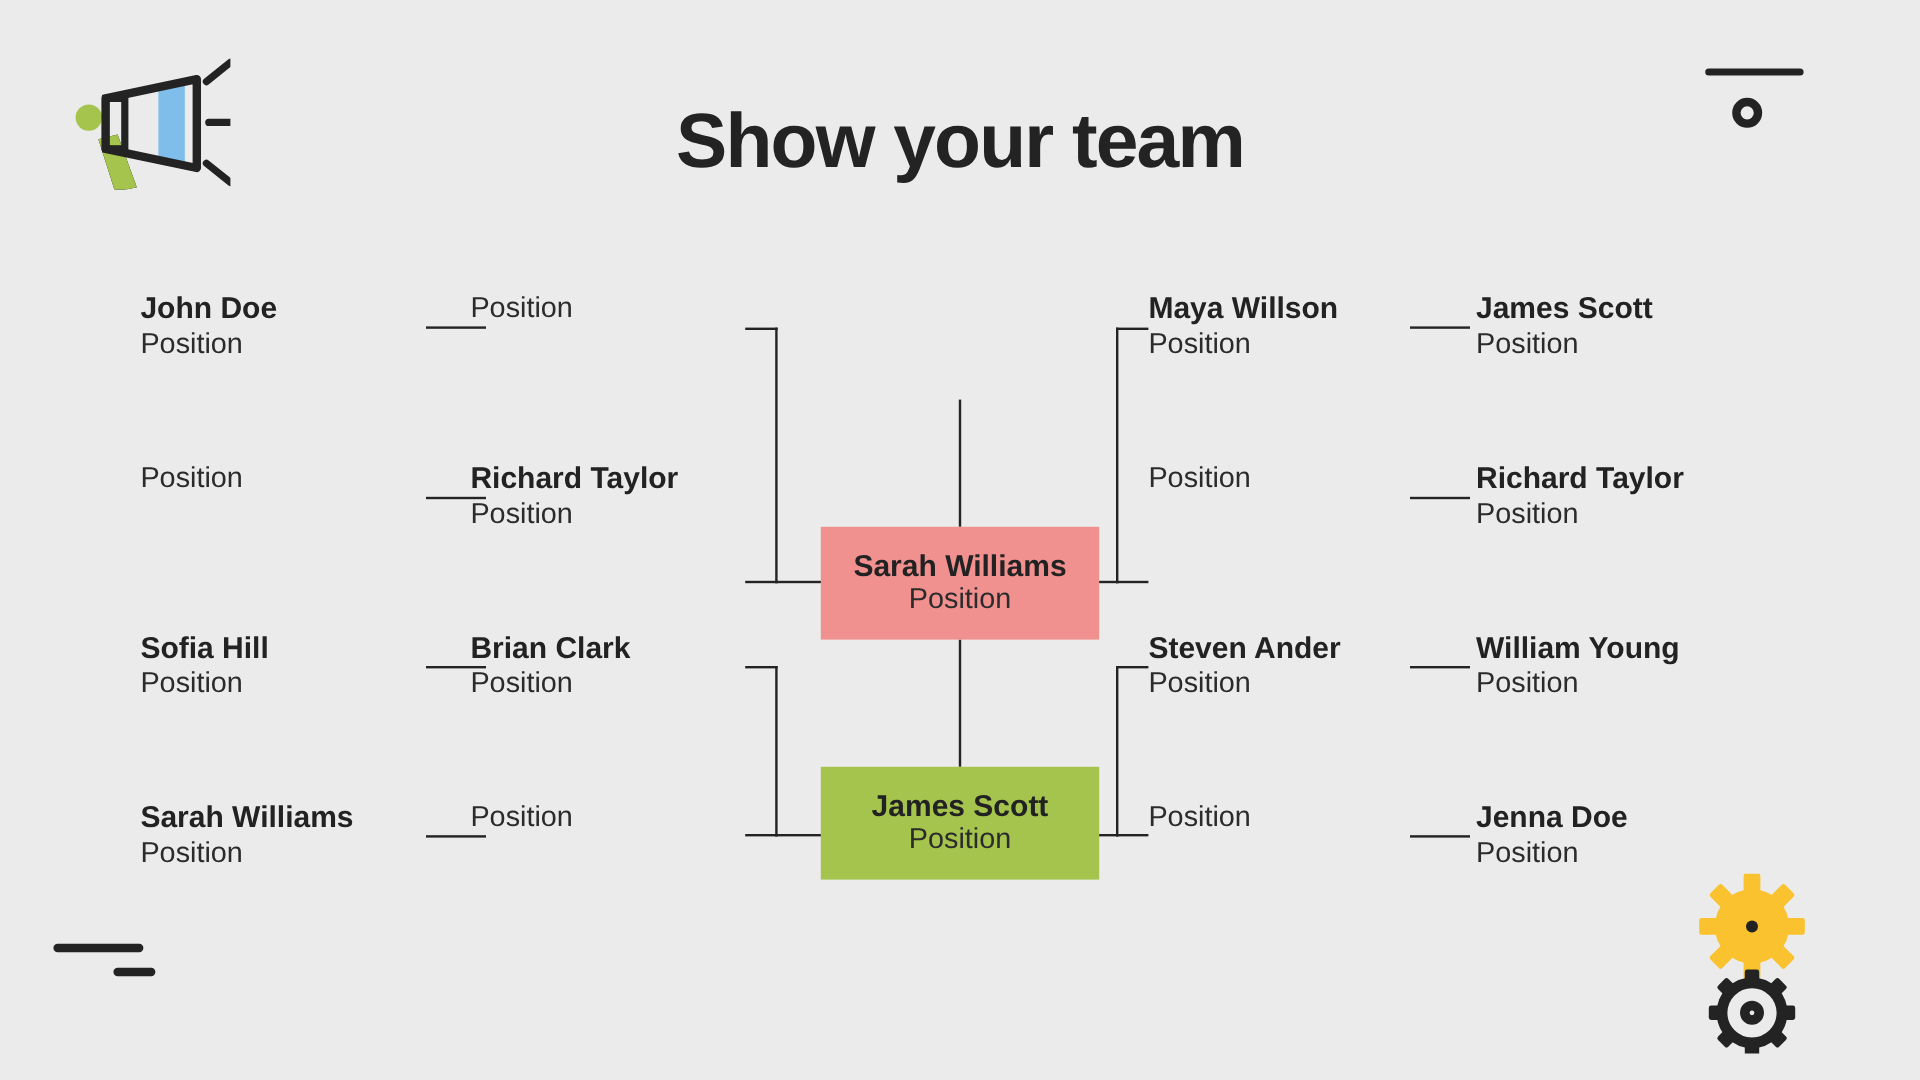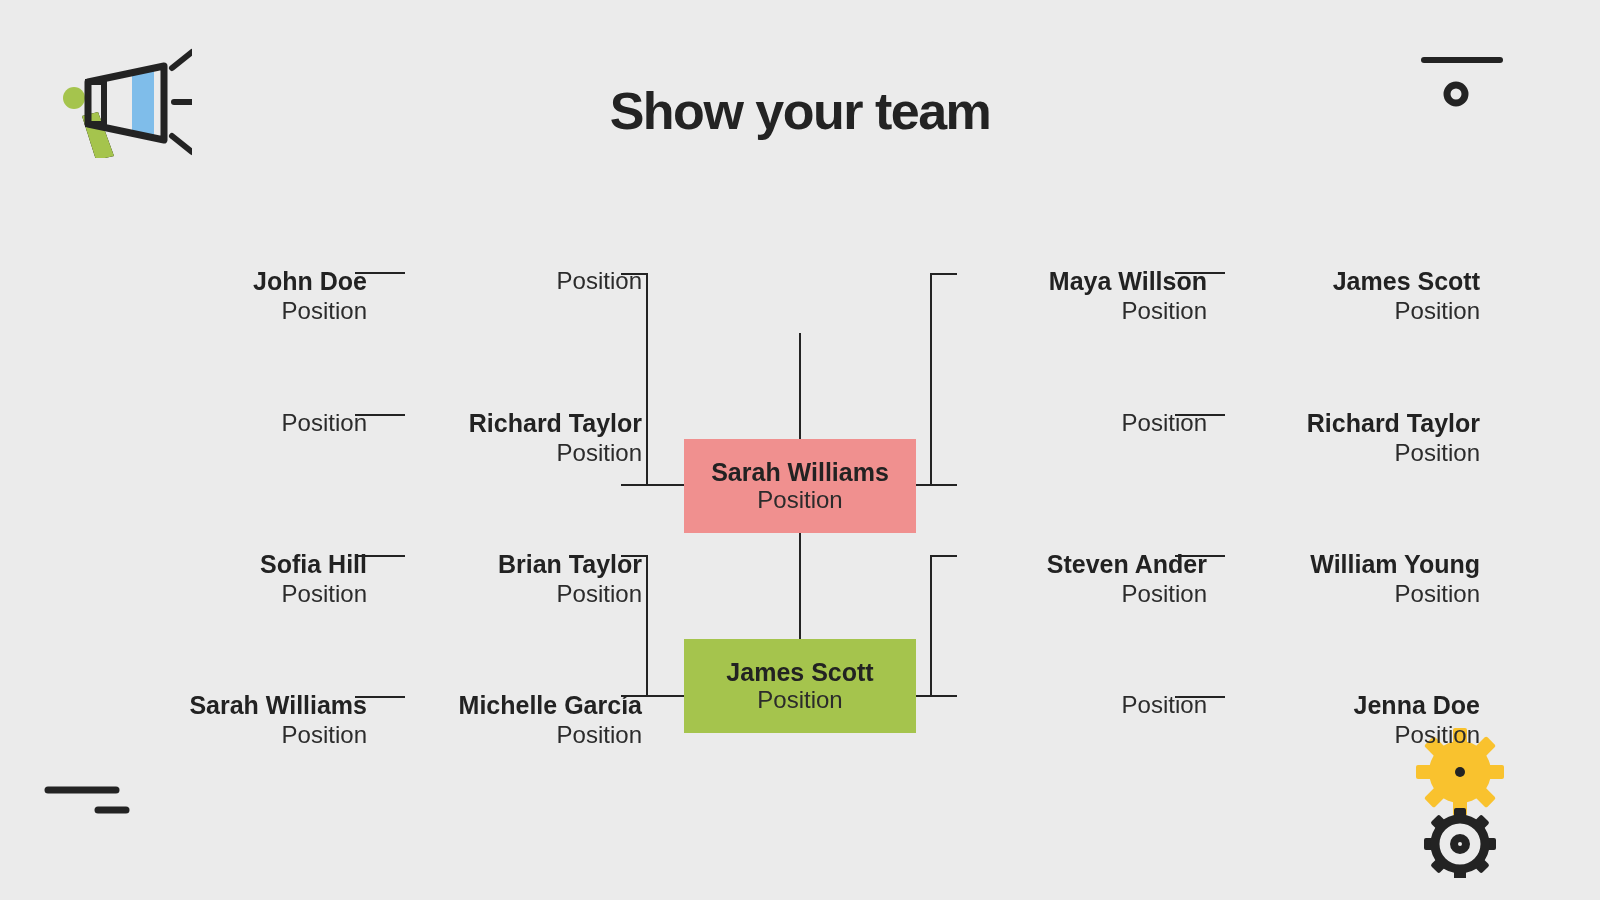--- a/index.html
+++ b/index.html
@@ -22,21 +22,21 @@
     height: 900px;
   }
 
   
   #title {
     position: absolute;
     left: 0;
     top: 85px;
     width: 1600px;
     text-align: center;
-    font-size: 52px;
+    font-size: 64px;
     font-weight: bold;
     letter-spacing: -1.5px;
     color: #232323;
     line-height: 1;
   }
 
   
   .center-box {
     position: absolute;
     width: 232px;
@@ -72,22 +72,21 @@
     width: 2px;
     background: #232323;
   }
   #trunk-1 { top: 333px; height: 106px; }
   #trunk-2 { top: 533px; height: 106px; }
 
   
   .person {
     position: absolute;
     width: 250px;
-    text-align: right;
-    margin-top: 24px;
+    text-align: left;
   }
   .person .p-name {
     font-size: 25px;
     font-weight: bold;
     color: #222222;
     line-height: 1.18;
     white-space: nowrap;
   }
   .person .p-role {
     font-size: 24px;
@@ -293,30 +292,29 @@
   <div class="person col-l-in row-2">
     <div class="p-name">Richard Taylor</div>
     <div class="p-role">Position</div>
   </div>
 
   <div class="person col-l-out row-3">
     <div class="p-name">Sofia Hill</div>
     <div class="p-role">Position</div>
   </div>
   <div class="person col-l-in row-3">
-    <div class="p-name">Brian Taylor</div>
+    <div class="p-name">Brian Clark</div>
     <div class="p-role">Position</div>
   </div>
 
   <div class="person col-l-out row-4">
     <div class="p-name">Sarah Williams</div>
     <div class="p-role">Position</div>
   </div>
   <div class="person col-l-in row-4">
-    <div class="p-name">Michelle García</div>
     <div class="p-role">Position</div>
   </div>
 
   <div class="person col-r-in row-1">
     <div class="p-name">Maya Willson</div>
     <div class="p-role">Position</div>
   </div>
   <div class="person col-r-out row-1">
     <div class="p-name">James Scott</div>
     <div class="p-role">Position</div>

